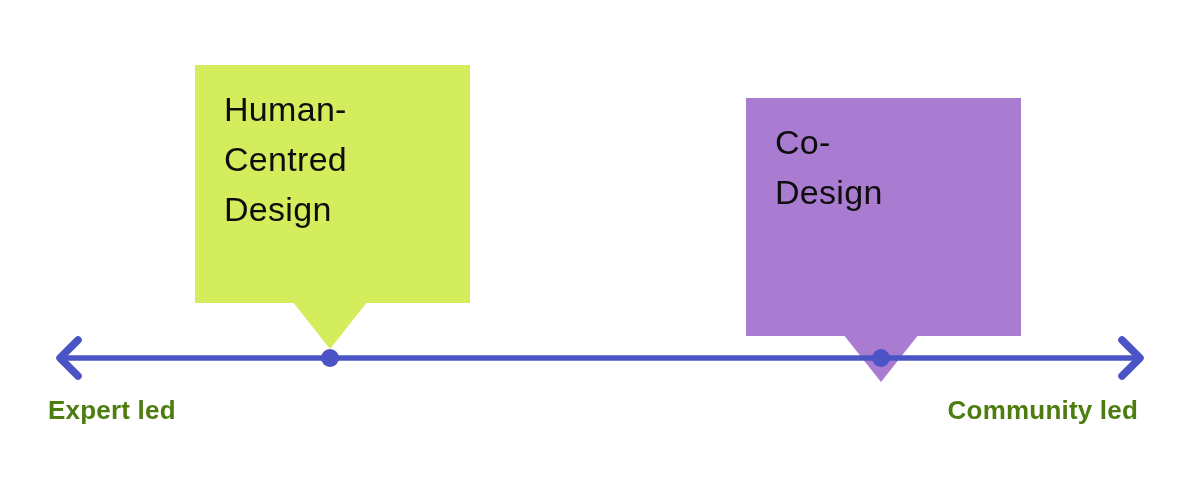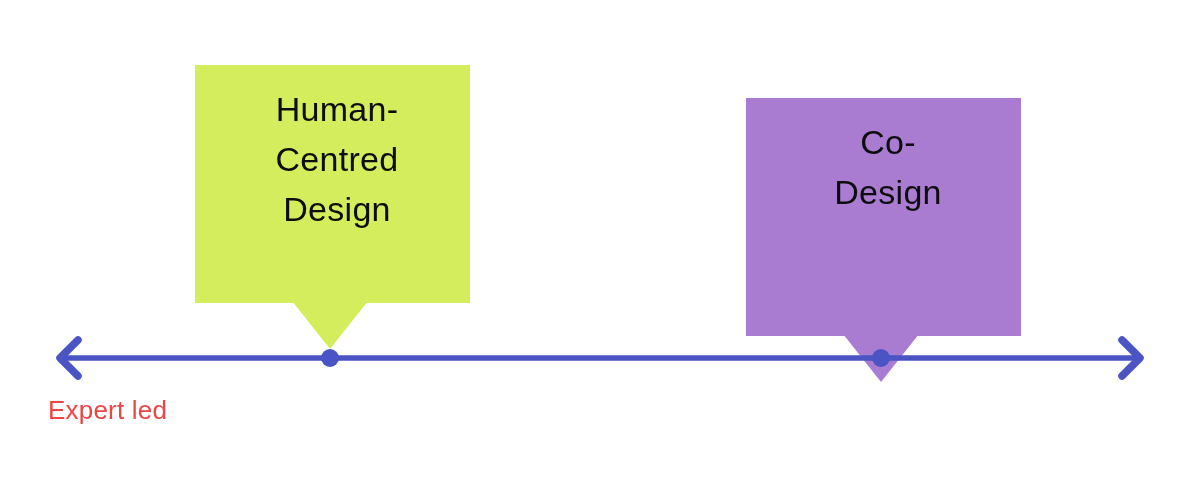--- a/index.html
+++ b/index.html
@@ -7,21 +7,20 @@
     padding: 0;
     background: #ffffff;
     font-family: "Liberation Sans", sans-serif;
   }
   .stage {
     position: relative;
     width: 1200px;
     height: 500px;
     background: #ffffff;
     overflow: hidden;
-    text-align: center;
   }
   
   .callout {
     position: absolute;
     top: 65px;
     width: 275px;
     height: 238px;
   }
   .callout-hcd { left: 195px; }
   .callout-cd  { left: 746px; }
@@ -50,23 +49,23 @@
     top: 0;
     width: 1200px;
     height: 500px;
     display: block;
   }
   
   .axis-label {
     position: absolute;
     top: 395px;
     font-size: 26px;
-    font-weight: 400;
+    font-weight: 700;
     letter-spacing: 0.2px;
-    color: #ef4444;
+    color: #4d7c0f;
     white-space: nowrap;
   }
   .axis-label-left  { left: 48px; }
   .axis-label-right { right: 62px; }
 </style>
 </head>
 <body>
 
 <div class="stage">
 
@@ -85,14 +84,15 @@
 
   <svg class="axis-svg" viewBox="0 0 1200 500" aria-hidden="true">
     <line x1="62" y1="358" x2="1138" y2="358" stroke-width="5.5" stroke="#4a54c4"></line>
     <polyline points="78,340 60,358 78,376" fill="none" stroke-width="7.5" stroke-linecap="round" stroke-linejoin="round" stroke="#4a54c4"></polyline>
     <polyline points="1122,340 1140,358 1122,376" fill="none" stroke-width="7.5" stroke-linecap="round" stroke-linejoin="round" stroke="#4a54c4"></polyline>
     <circle cx="330" cy="358" r="9" fill="#4a54c4"></circle>
     <circle cx="881" cy="358" r="9" fill="#4a54c4"></circle>
   </svg>
 
   <div class="axis-label axis-label-left">Expert led</div>
+  <div class="axis-label axis-label-right">Community led</div>
 
 </div>
 
 </body></html>

